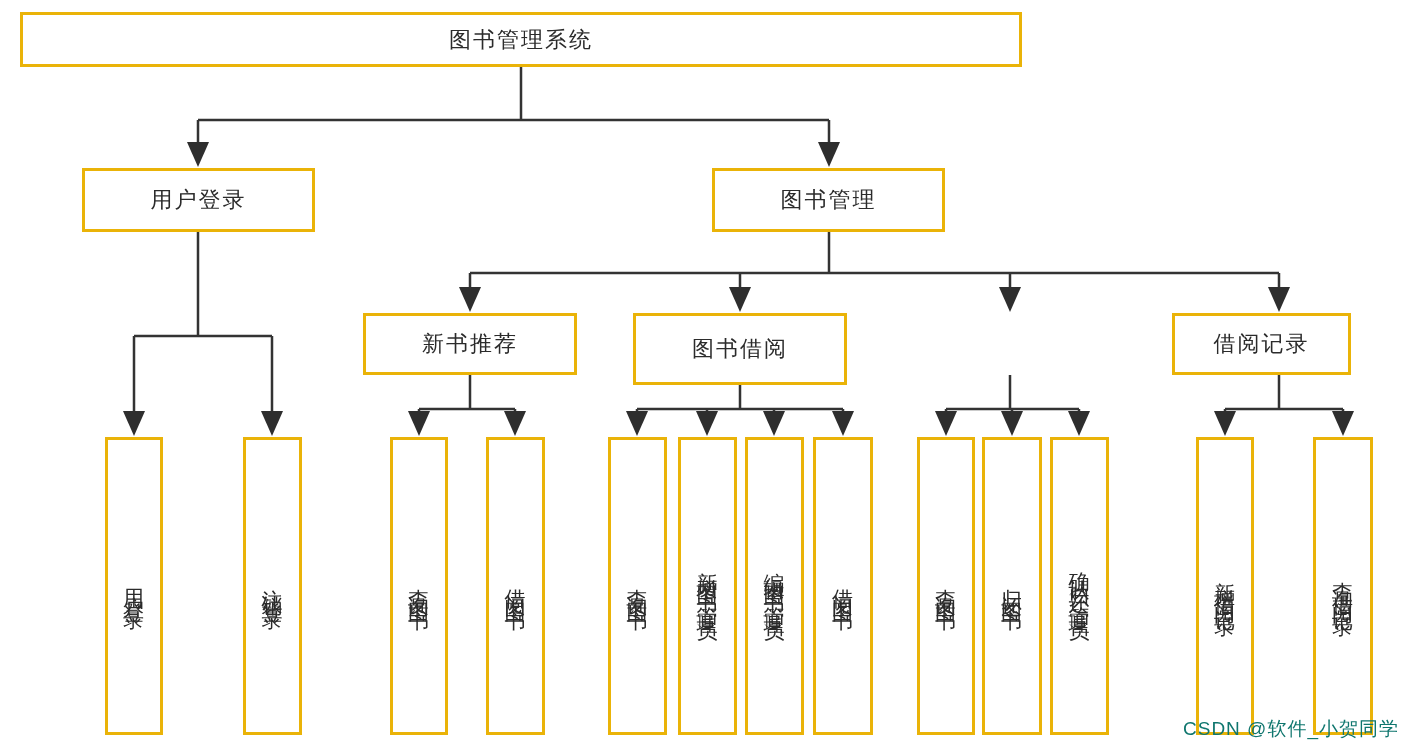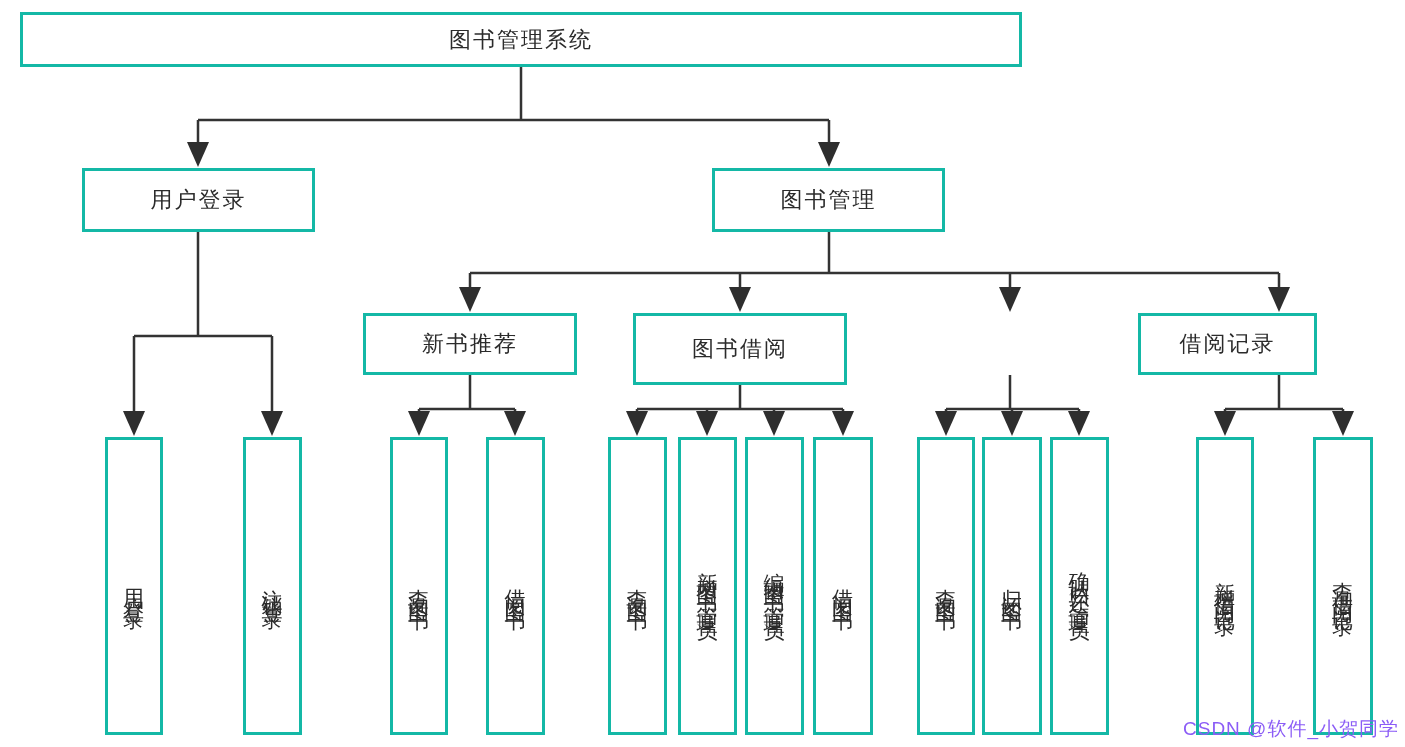--- a/index.html
+++ b/index.html
@@ -13,21 +13,21 @@
     background: #ffffff;
     overflow: hidden;
   }
   .wires {
     position: absolute; left: 0; top: 0; z-index: 1;
   }
   .node {
     position: absolute;
     box-sizing: border-box;
     background: #ffffff;
-    border: 3px solid #14b8a6;
+    border: 3px solid #eab308;
     display: flex;
     align-items: center;
     justify-content: center;
     color: #2b2b2b;
     z-index: 2;
   }
   .node.h span {
     font-size: 22px;
     letter-spacing: 2px;
     white-space: nowrap;
@@ -37,21 +37,21 @@
     text-orientation: mixed;
     font-size: 21px;
     letter-spacing: 7px;
     line-height: 1;
   }
   .leaf { top: 437px; height: 298px; }
   .watermark {
     position: absolute;
     left: 1183px; top: 716px;
     font-size: 19px;
-    color: #8b5cf6;
+    color: #0f766e;
     letter-spacing: 1px;
     white-space: nowrap;
     z-index: 5;
   }
 </style>
 </head>
 <body>
 
 <div class="canvas">
 
@@ -98,21 +98,21 @@
   <div class="node h" style="left:363px;top:313px;width:214px;height:62px">
     <span>新书推荐</span>
   </div>
 
   <div class="node h" style="left:712px;top:168px;width:233px;height:64px">
     <span>图书管理</span>
   </div>
   <div class="node h" style="left:633px;top:313px;width:214px;height:72px">
     <span>图书借阅</span>
   </div>
-  <div class="node h" style="left:1138px;top:313px;width:179px;height:62px">
+  <div class="node h" style="left:1172px;top:313px;width:179px;height:62px">
     <span>借阅记录</span>
   </div>
 
   <div class="node v leaf" style="left:105px;width:58px">
     <span>用户登录</span>
   </div>
   <div class="node v leaf" style="left:243px;width:59px">
     <span>注销登录</span>
   </div>
 

